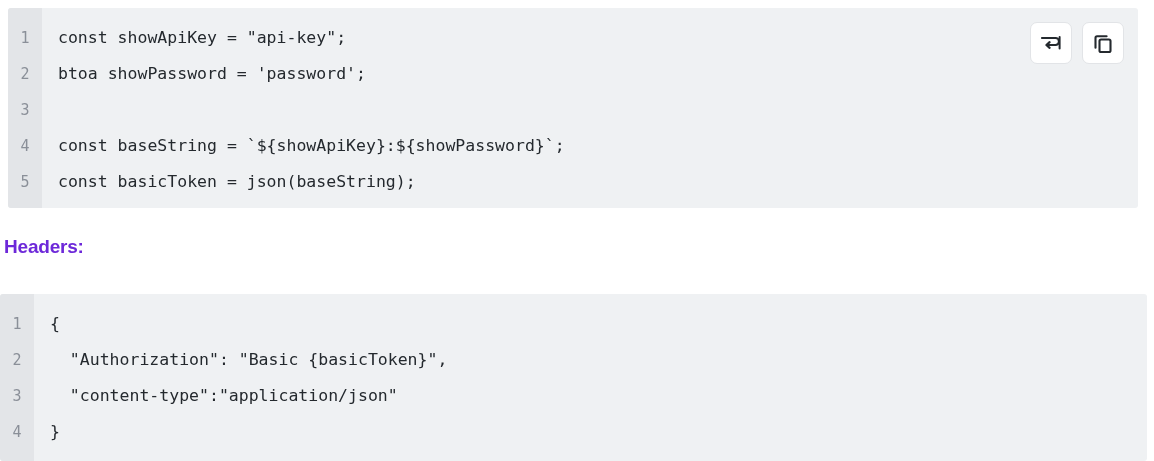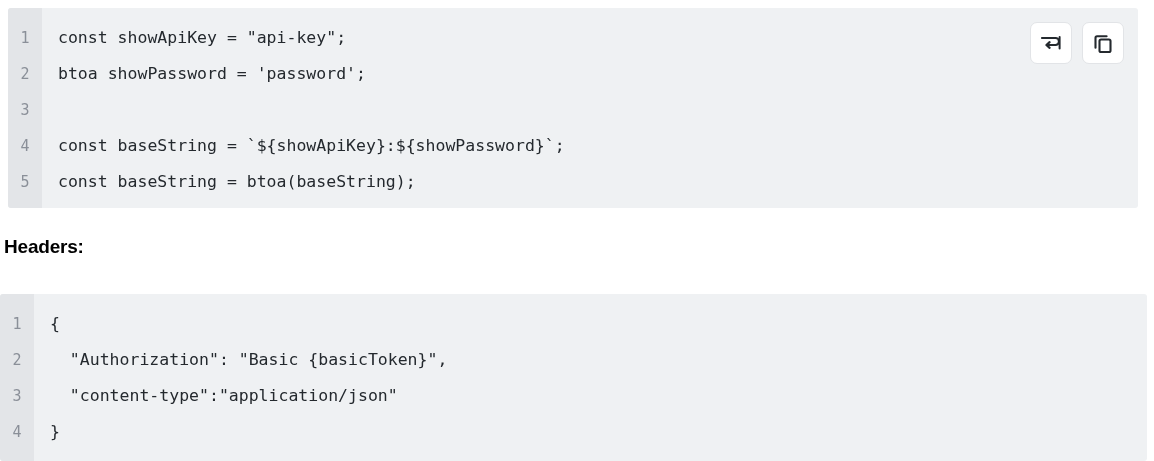--- a/index.html
+++ b/index.html
@@ -115,21 +115,21 @@
   }
 
   
   .headers-label {
     position: absolute;
     left: 4px;
     top: 236px;
     font-family: "Liberation Sans", sans-serif;
     font-size: 19px;
     font-weight: bold;
-    color: #000000;
+    color: #6d28d9;
     letter-spacing: -0.2px;
   }
 </style>
 </head>
 <body>
 
 <div class="page">
 
   <div class="code-block first">
     <div class="gutter-strip"></div>
@@ -167,21 +167,21 @@
       <div class="code-row">
         <div class="gutter-cell">3</div>
         <div class="code-cell"></div>
       </div>
       <div class="code-row">
         <div class="gutter-cell">4</div>
         <div class="code-cell">const baseString = `${showApiKey}:${showPassword}`;</div>
       </div>
       <div class="code-row">
         <div class="gutter-cell">5</div>
-        <div class="code-cell">const baseString = btoa(baseString);</div>
+        <div class="code-cell">const basicToken = json(baseString);</div>
       </div>
     </div>
   </div>
 
   <div class="headers-label">Headers:</div>
 
   <div class="code-block second">
     <div class="gutter-strip"></div>
 
     <div class="code-rows">

